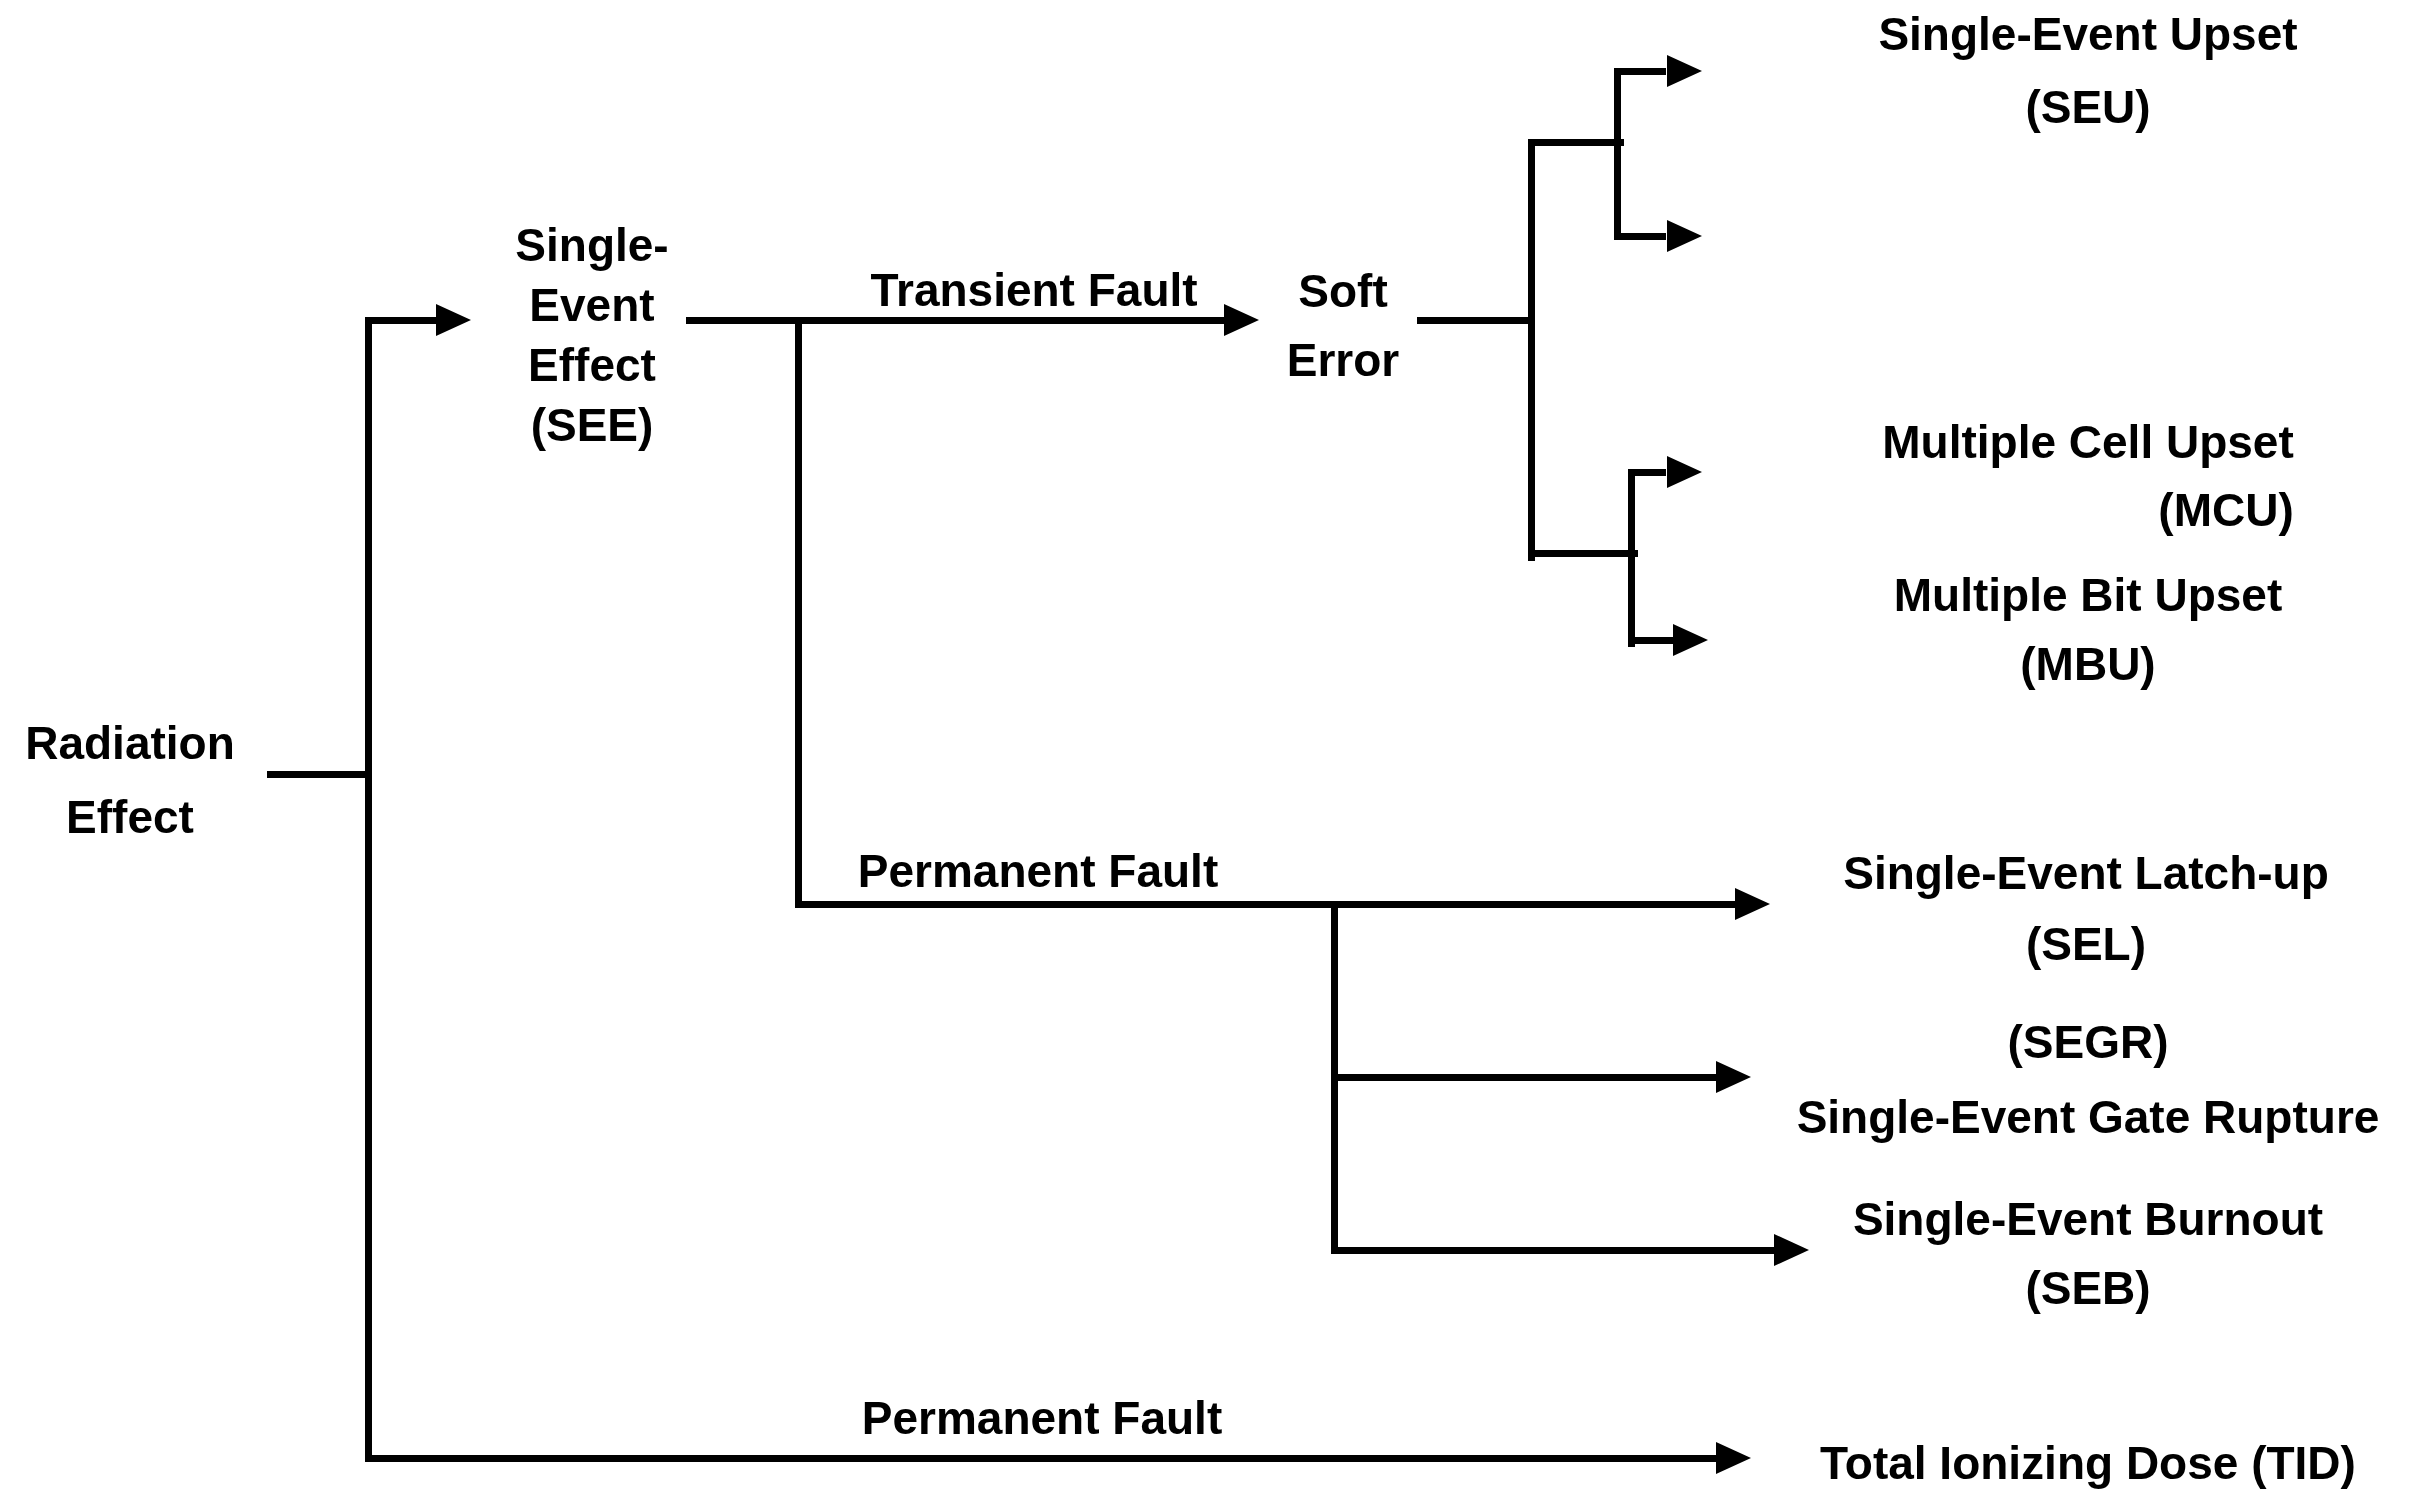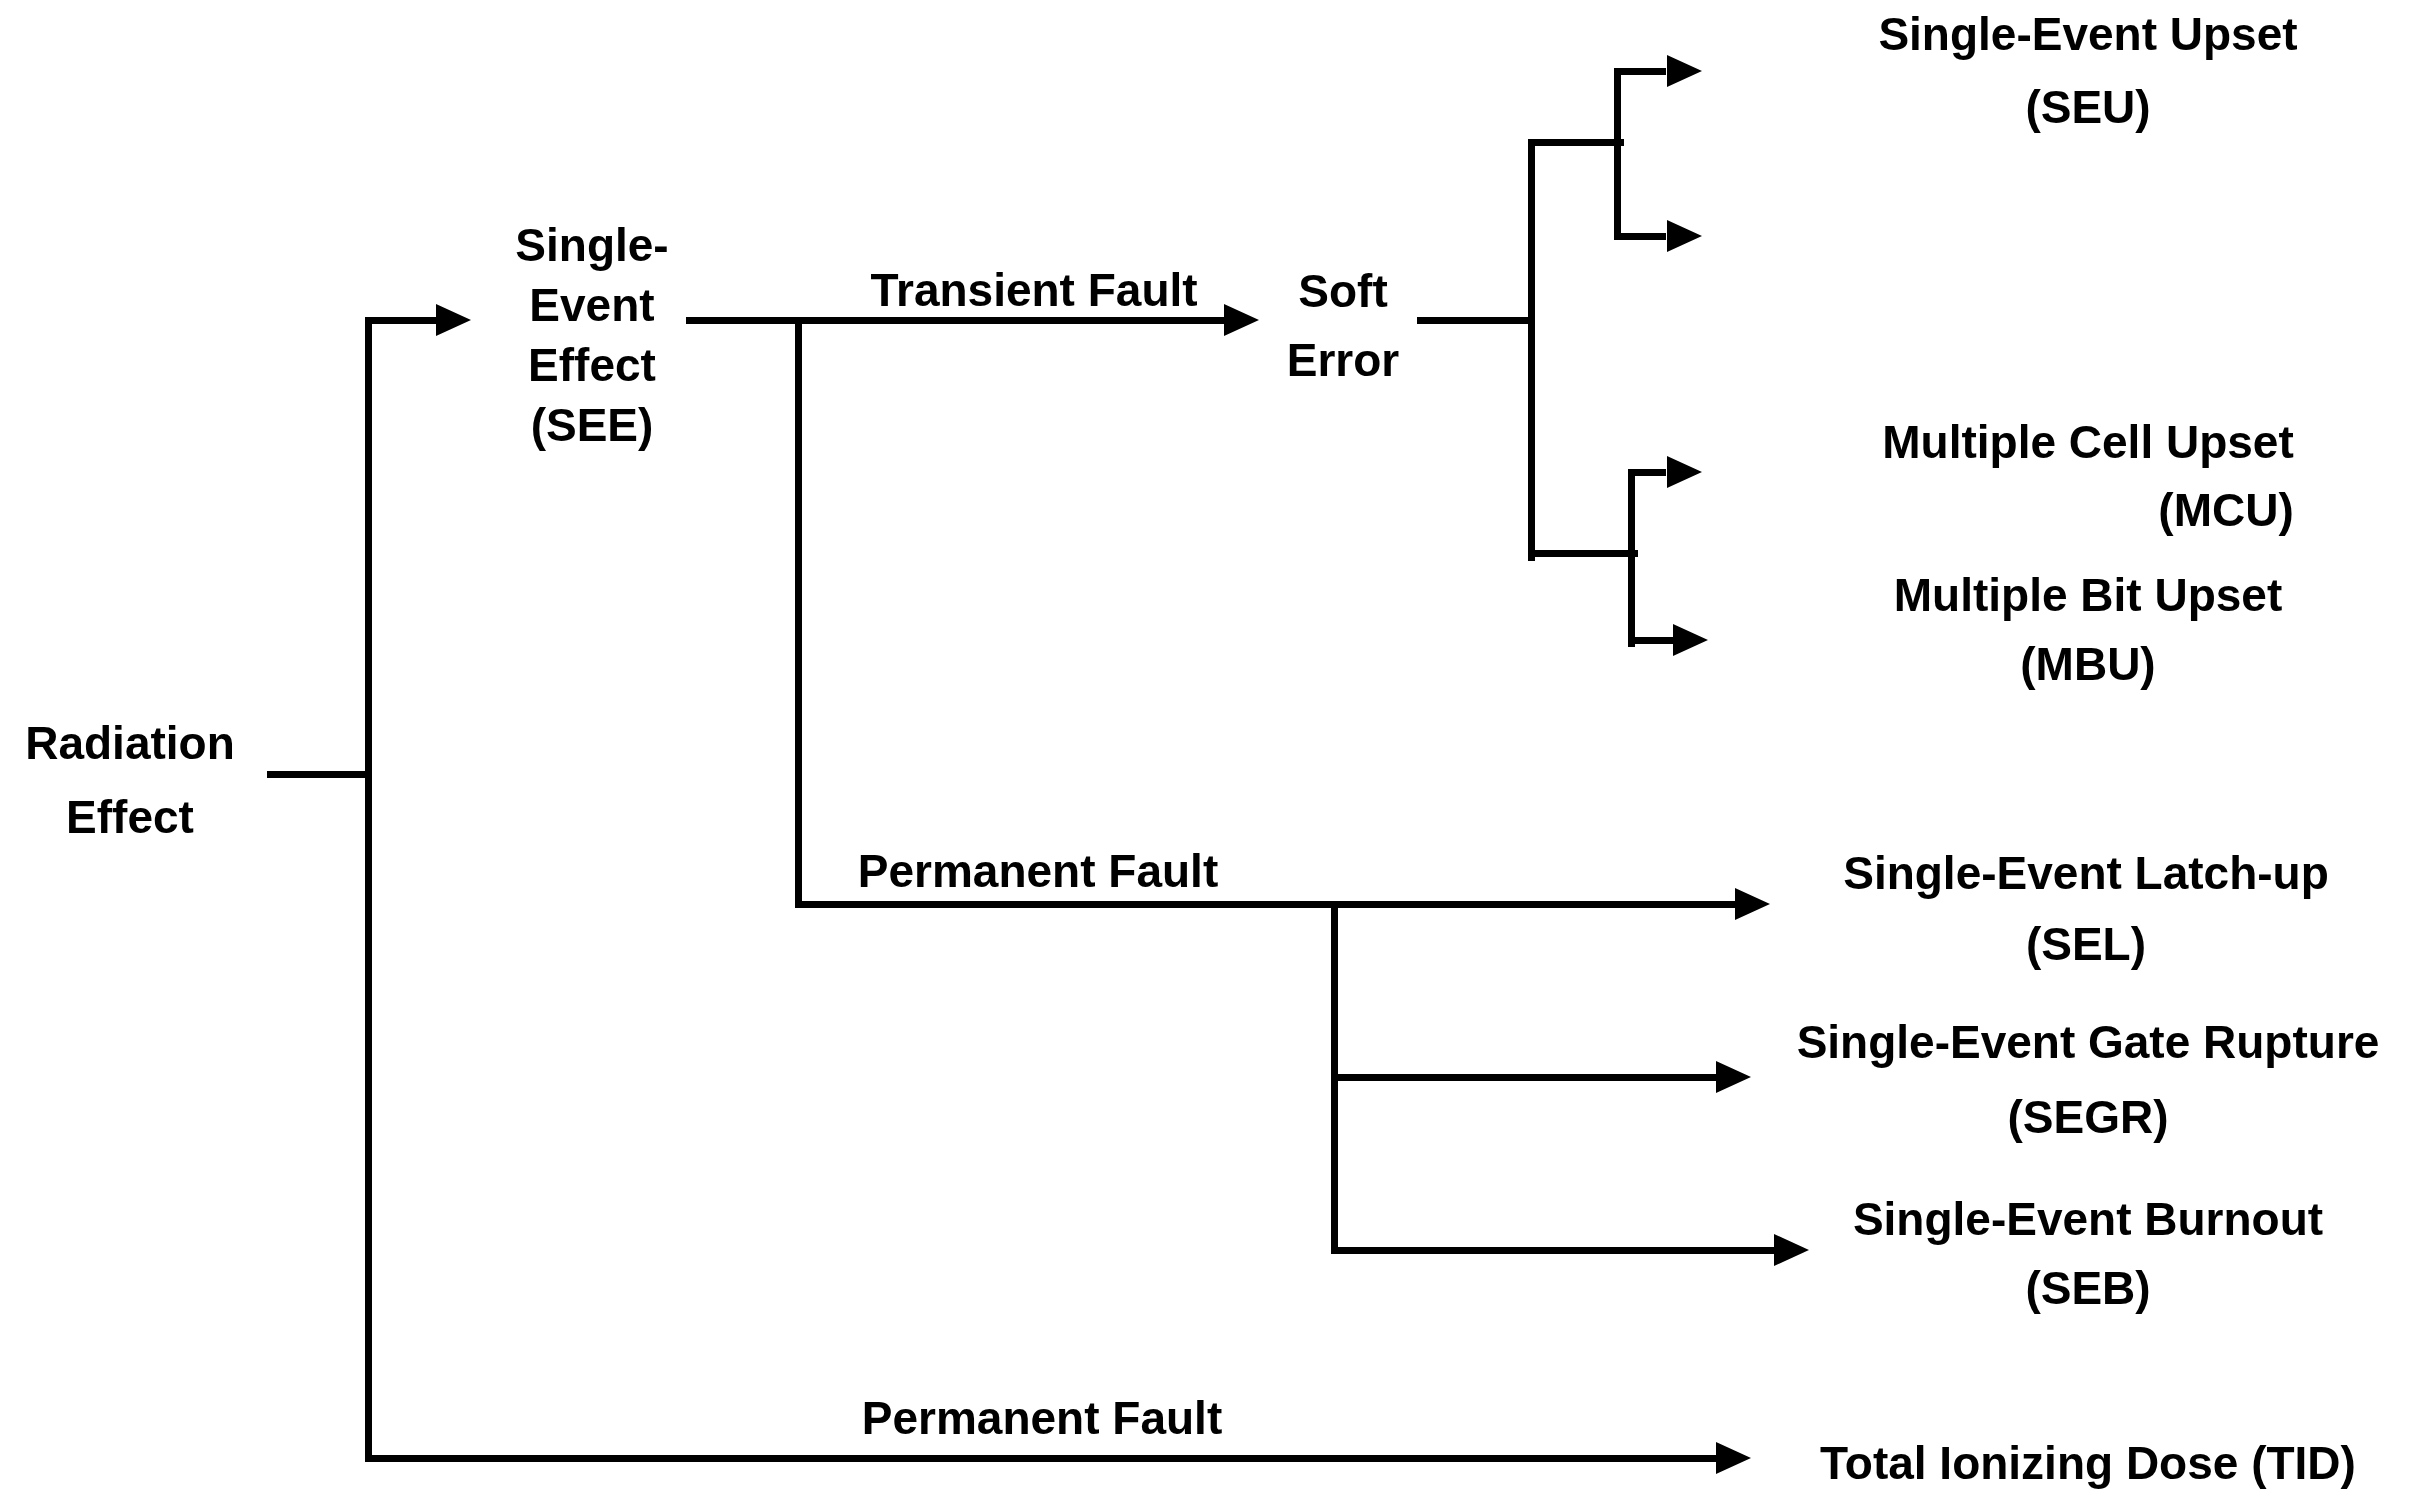--- a/index.html
+++ b/index.html
@@ -128,22 +128,22 @@
     <div>Multiple Bit Upset</div>
     <div>(MBU)</div>
   </div>
 
   <div class="node lh85" style="left:2086px; top:838px;">
     <div>Single-Event Latch-up</div>
     <div>(SEL)</div>
   </div>
 
   <div class="node lh90" style="left:2088px; top:1005px;">
+    <div>(SEGR)</div>
     <div>Single-Event Gate Rupture</div>
-    <div>(SEGR)</div>
   </div>
 
   <div class="node lh83" style="left:2088px; top:1185px;">
     <div>Single-Event Burnout</div>
     <div>(SEB)</div>
   </div>
 
   <div class="node lh72" style="left:2088px; top:1433px;">
     <div>Total Ionizing Dose (TID)</div>
   </div>

